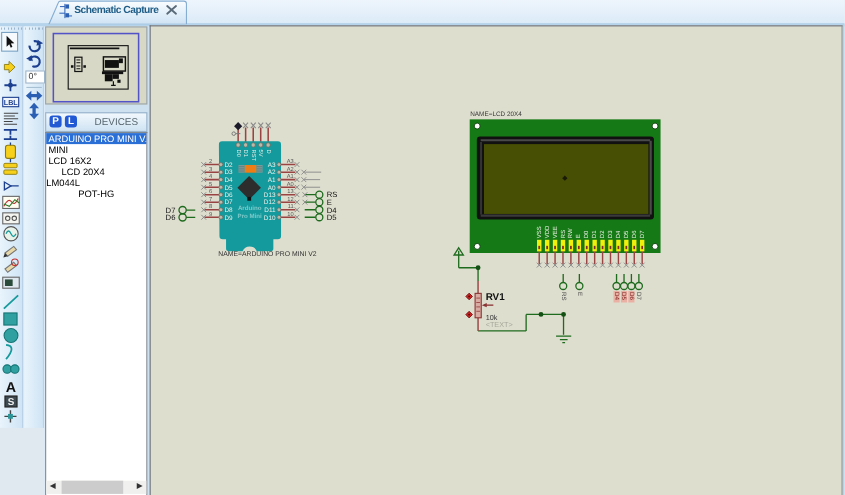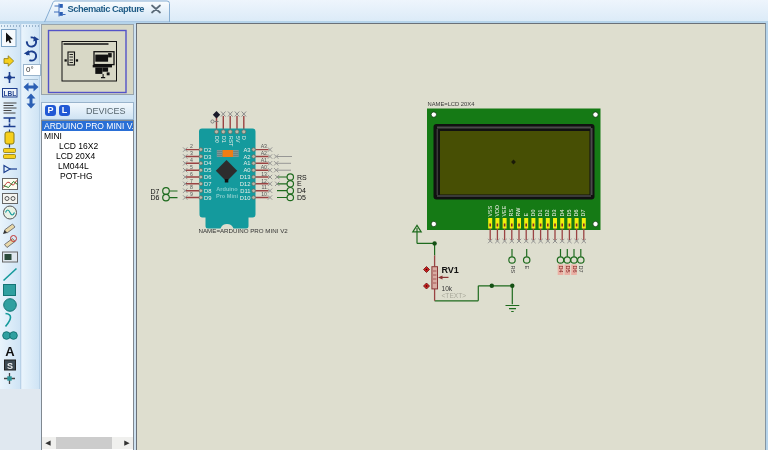--- a/index.html
+++ b/index.html
@@ -162,24 +162,24 @@
 
   <div class="abs" style="left:41px;top:102px;width:93px;height:18px;background:linear-gradient(#f2f8fd,#cfe3f3);border:1px solid #9ab4cc;box-sizing:border-box;">
     <div class="abs" style="left:3px;top:2px;width:11px;height:11px;background:#2158d4;border-radius:3px;color:#fff;font-size:9px;font-weight:bold;text-align:center;line-height:11px;">P</div>
     <div class="abs" style="left:17px;top:2px;width:11px;height:11px;background:#2158d4;border-radius:3px;color:#fff;font-size:9px;font-weight:bold;text-align:center;line-height:11px;">L</div>
     <div class="abs" style="left:44px;top:3px;font-size:9px;color:#57666f;">DEVICES</div>
   </div>
 
   <div class="abs" style="left:41px;top:120px;width:93px;height:330px;background:#fff;border:1px solid #808890;border-bottom:none;box-sizing:border-box;font-size:8.5px;color:#000;">
     <div style="height:10px;background:#2a6fd6;color:#fff;padding-left:2px;line-height:10px;white-space:nowrap;overflow:hidden;">ARDUINO PRO MINI V.</div>
     <div style="height:10px;padding-left:2px;line-height:10px;">MINI</div>
-    <div style="height:10px;padding-left:17px;line-height:10px;">LCD 16X2</div>
+    <div style="height:10px;padding-left:2px;line-height:10px;">LCD 16X2</div>
     <div style="height:10px;padding-left:14px;line-height:10px;">LCD 20X4</div>
-    <div style="height:10px;padding-left:16px;line-height:10px;">LM044L</div>
-    <div style="height:10px;padding-left:18px;line-height:10px;">POT-HG</div>
+    <div style="height:10px;padding-left:0;line-height:10px;">LM044L</div>
+    <div style="height:10px;padding-left:0;line-height:10px;text-align:center;">POT-HG</div>
   </div>
 
   <div class="abs" style="left:42px;top:437px;width:91px;height:12px;background:#f0f0ee;">
     <div class="abs" style="left:0;top:0;width:12px;height:12px;font-size:7px;color:#333;text-align:center;line-height:12px;">◀</div>
     <div class="abs" style="right:0;top:0;width:12px;height:12px;font-size:7px;color:#333;text-align:center;line-height:12px;">▶</div>
     <div class="abs" style="left:14px;top:0;width:56px;height:12px;background:#cccccc;"></div>
   </div>
 
   <div class="abs" style="left:766px;top:22px;width:2px;height:428px;background:#b5d3ea;"></div>
   <div class="abs" style="left:136px;top:23px;width:630px;height:427px;background:#dedecf;border-left:1px solid #6a7078;border-top:1px solid #6a7078;border-right:1px solid #8494a0;box-sizing:border-box;"></div>

